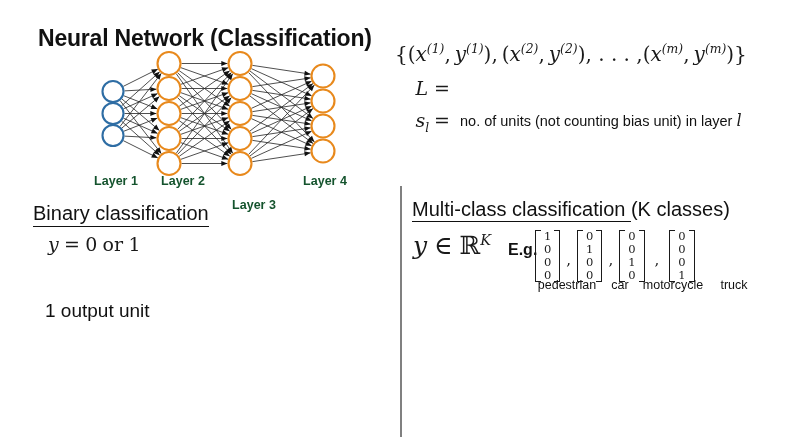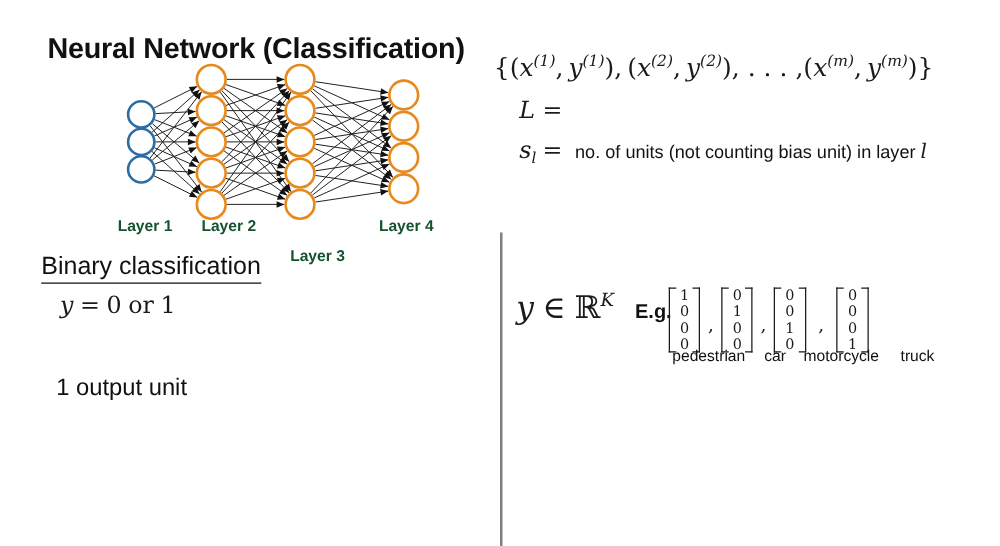--- a/index.html
+++ b/index.html
@@ -412,20 +412,22 @@
 
   <div class="abs" id="binary-formula"><span class="math">y</span>
     <span class="mathup">=</span>
     <span class="mathup">0</span>
     <span class="mathup">or</span>
     <span class="mathup">1</span>
   </div>
 
   <div class="abs" id="binary-output">1 output unit</div>
 
+  <div class="abs" id="multiclass-heading"><span class="underlined">Multi-class classification </span><span class="tail">(K classes)</span>
+  </div>
 
   <div class="abs" id="y-in-rk"><span class="math">y</span>
     <span class="mathup">∈</span>
     <span class="mathup">ℝ</span><sup class="ex mathup" style="font-size:0.58em;">K</sup>
   </div>
 
   <div class="abs" id="eg-label">E.g.</div>
 
   <div class="abs" id="vectors-row">
 

